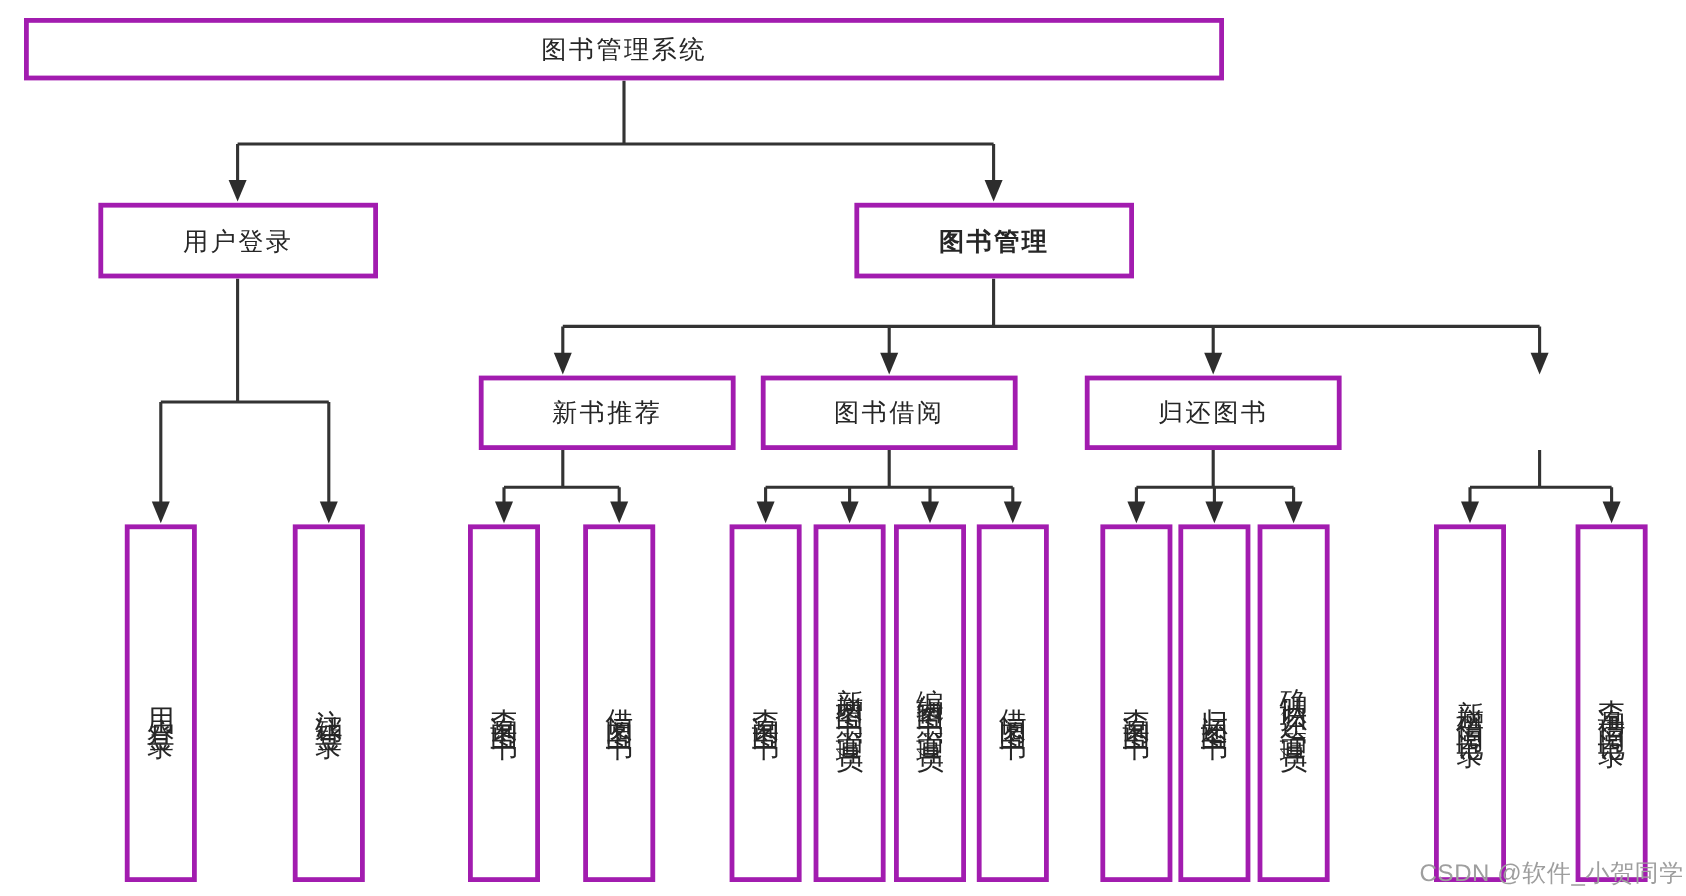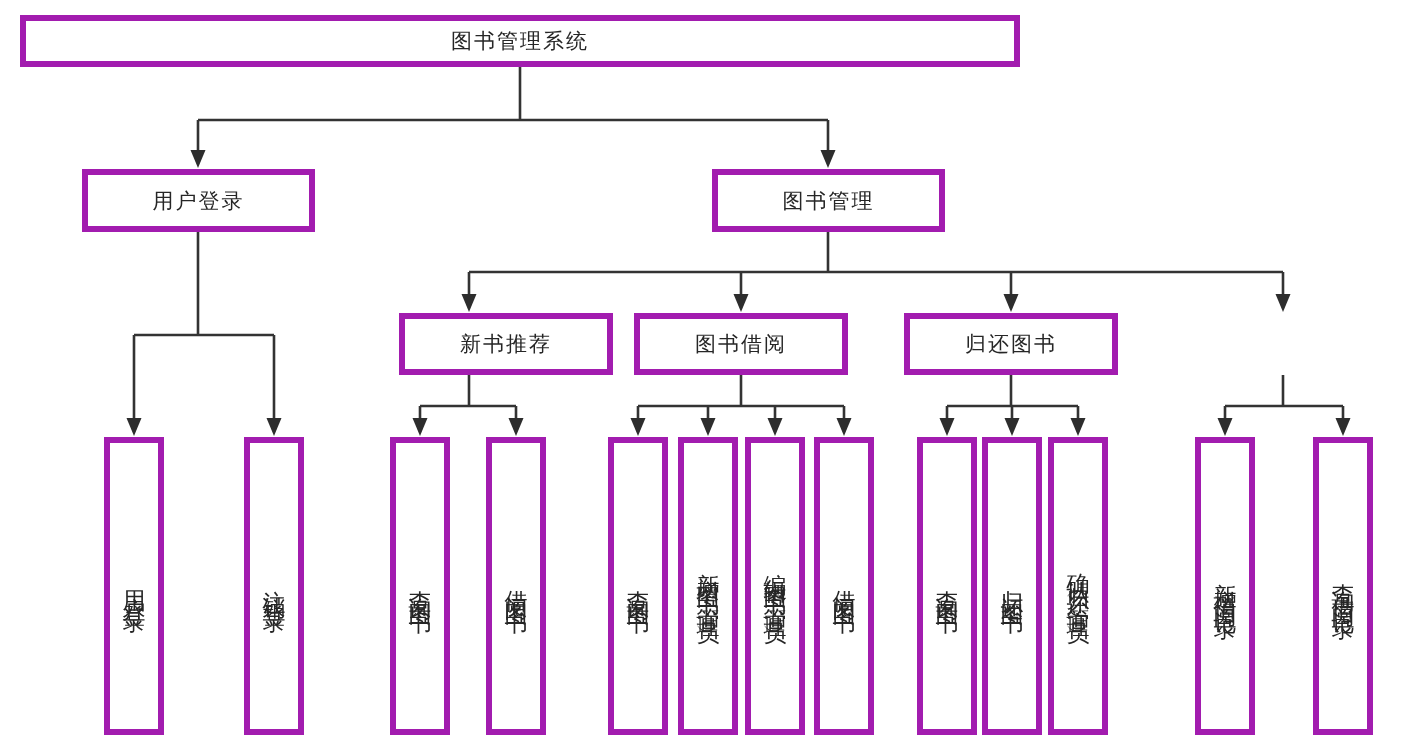--- a/index.html
+++ b/index.html
@@ -17,21 +17,21 @@
   }
   .connectors {
     position: absolute;
     left: 0;
     top: 0;
     z-index: 1;
   }
   .node {
     position: absolute;
     box-sizing: border-box;
-    border: 6px solid #a21caf;
+    border: 4px solid #a21caf;
     background: #ffffff;
     display: flex;
     align-items: center;
     justify-content: center;
     color: #262626;
     z-index: 2;
   }
   .node.hbox {
     font-size: 21px;
     letter-spacing: 2px;
@@ -108,21 +108,21 @@
       <polygon points="1004.5,418 1019.5,418 1012,436"></polygon>
       <polygon points="1070.5,418 1085.5,418 1078,436"></polygon>
       <polygon points="1217.5,418 1232.5,418 1225,436"></polygon>
       <polygon points="1335.5,418 1350.5,418 1343,436"></polygon>
     </g>
   </svg>
 
   <div class="node hbox root">图书管理系统</div>
 
   <div class="node hbox lvl2" style="left:82px;">用户登录</div>
-  <div class="node hbox lvl2" style="left:712px;">图书管理</div>
+  <div class="node hbox lvl2" style="left:712px;font-weight:bold;">图书管理</div>
 
   <div class="node hbox lvl3" style="left:362px;margin-left:37px;">新书推荐</div>
   <div class="node hbox lvl3" style="left:634px;">图书借阅</div>
   <div class="node hbox lvl3" style="left:904px;">归还图书</div>
 
   <div class="node leaf" style="left:104px;">
     <span>用户登录</span>
   </div>
   <div class="node leaf" style="left:244px;">
     <span>注销登录</span>
@@ -158,14 +158,15 @@
     <span>确认归还（管理员）</span>
   </div>
 
   <div class="node leaf" style="left:1195px;">
     <span>新增借阅记录</span>
   </div>
   <div class="node leaf" style="left:1313px;">
     <span>查询借阅记录</span>
   </div>
 
+  <div class="watermark">CSDN @软件_小贺同学</div>
 
 </div>
 
 </body></html>

